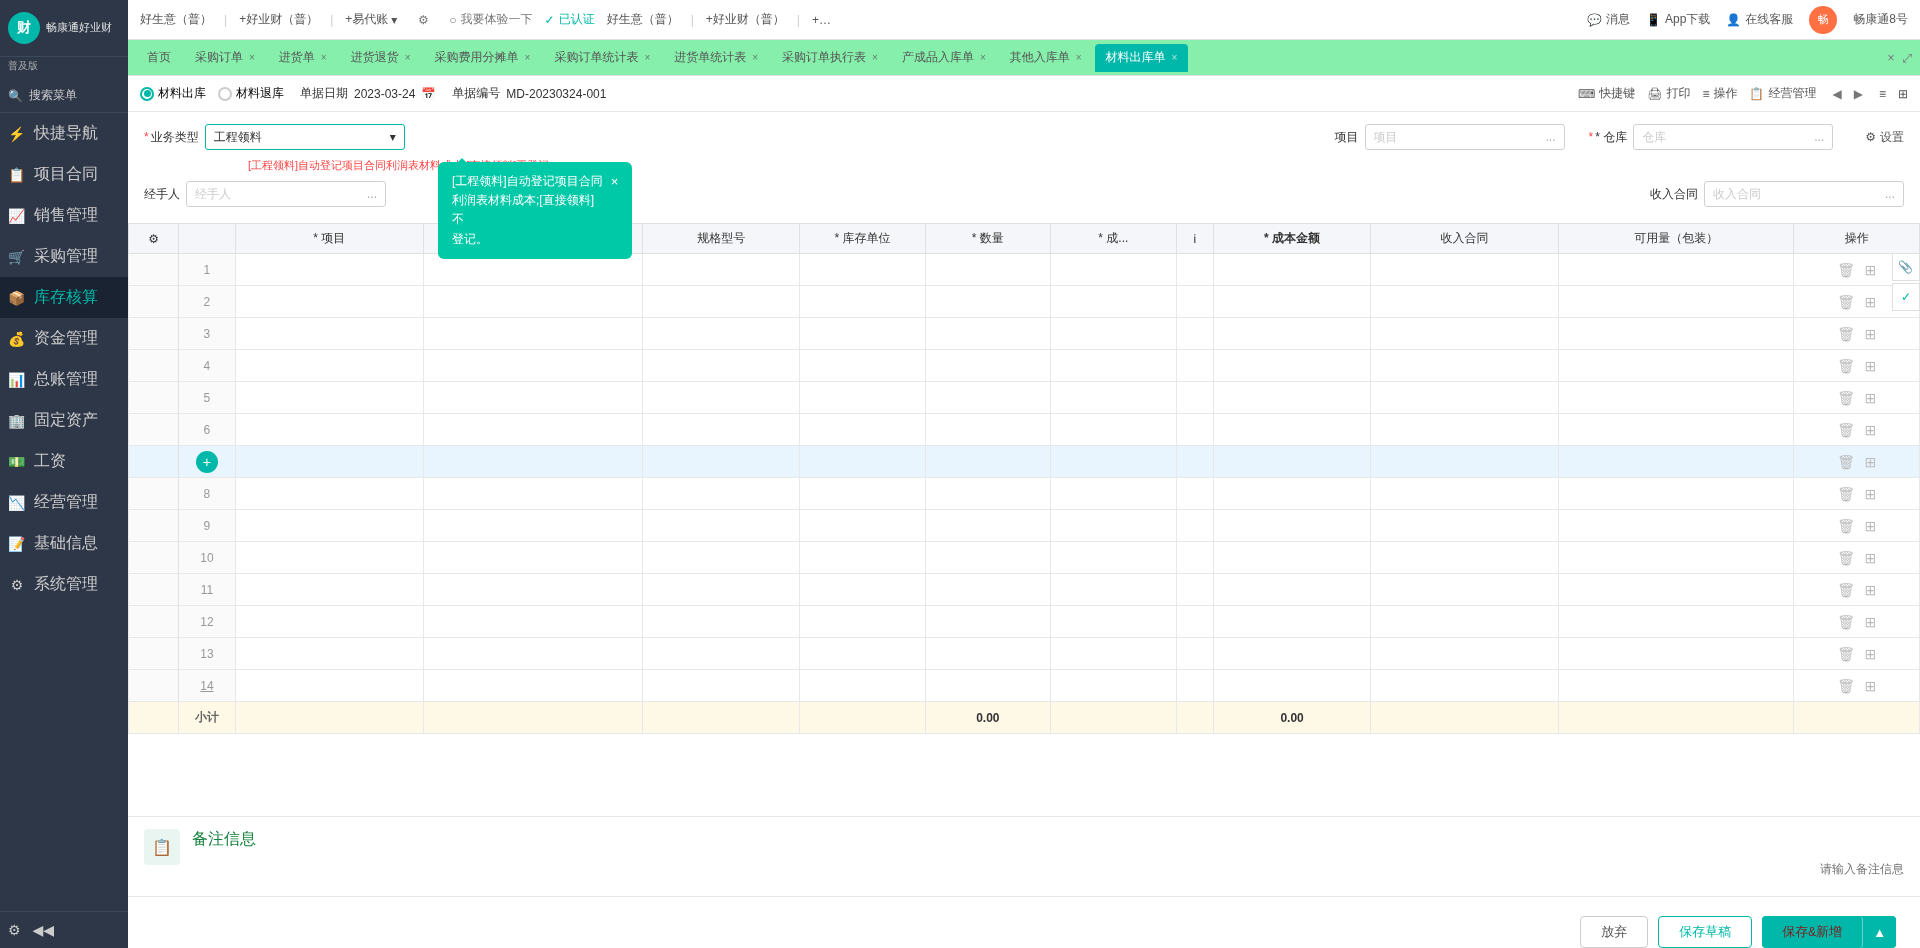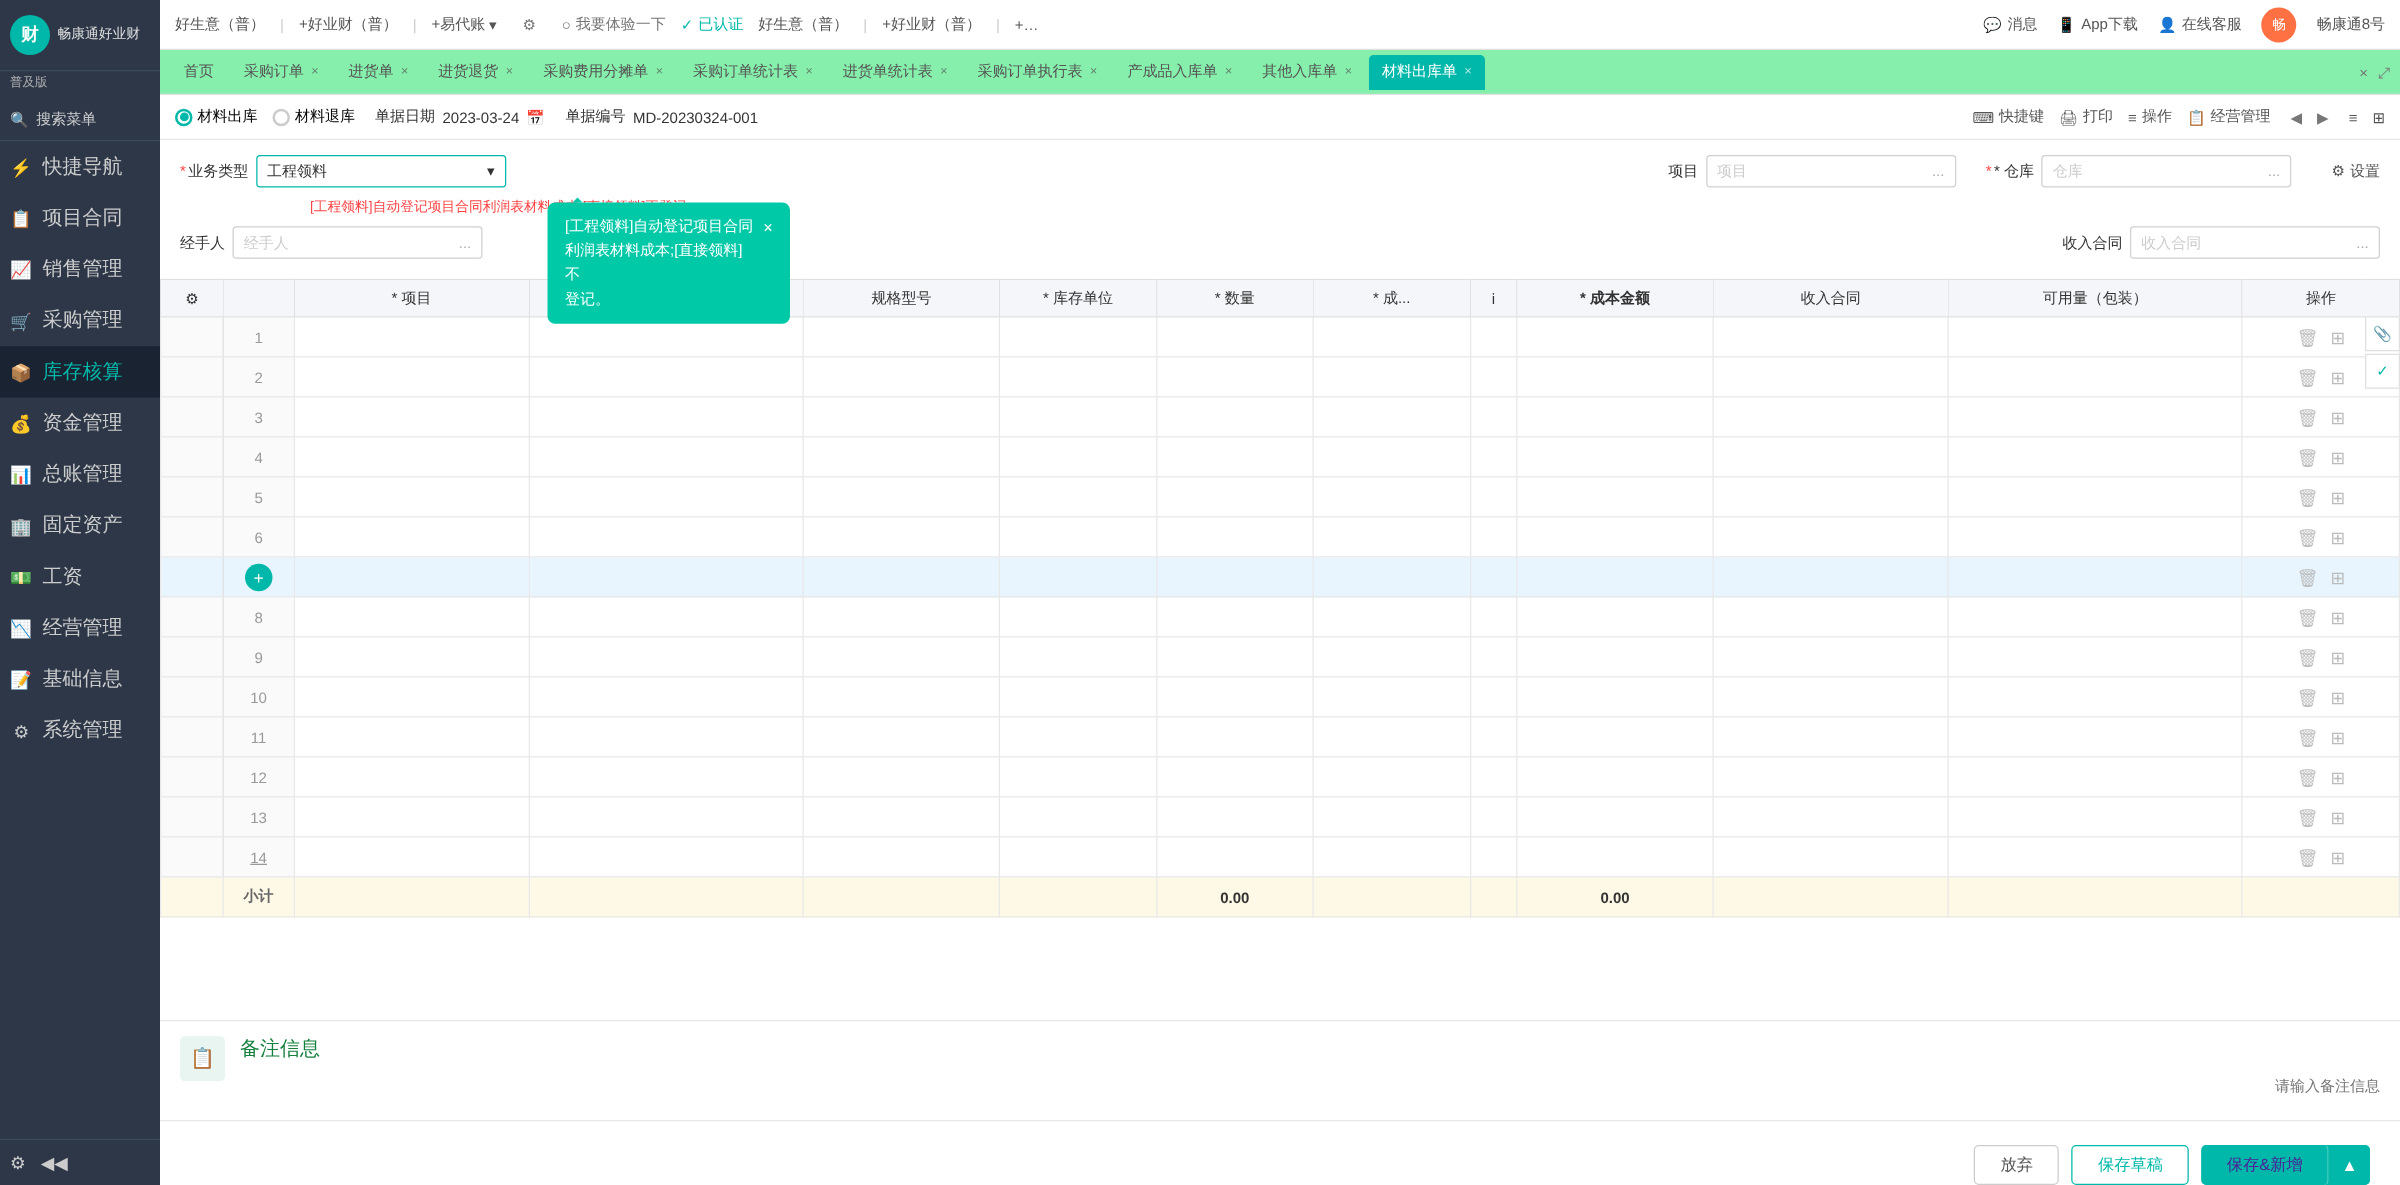--- a/index.html
+++ b/index.html
@@ -668,18 +668,18 @@
       <div style="flex:1;">
         <div style="color:#15803d;font-size:16px;margin-bottom:4px;">备注信息</div>
         <input class="note-input" placeholder="请输入备注信息" style="width: 100%; border: none; outline: none; font-size: 12px; color: rgb(153, 153, 153);">
       </div>
     </div>
 
     <div class="action-bar">
       <button class="btn btn-default">放弃</button>
       <button class="btn btn-outline">保存草稿</button>
       <div style="display:flex;background:#00b8a9;border-radius:4px;overflow:hidden;">
-        <button class="btn" style="background:#00b8a9;color:#4c1d95;border:none;border-right:1px solid rgba(255,255,255,0.4);">保存&amp;新增</button>
+        <button class="btn" style="background:#00b8a9;color:#7f1d1d;border:none;border-right:1px solid rgba(255,255,255,0.4);font-family:Liberation Mono, monospace;">保存&amp;新增</button>
         <button class="btn" style="background:#00b8a9;color:#fff;border:none;padding:0 10px;">▲</button>
       </div>
     </div>
   </div>
 </div>
 
 </body></html>

